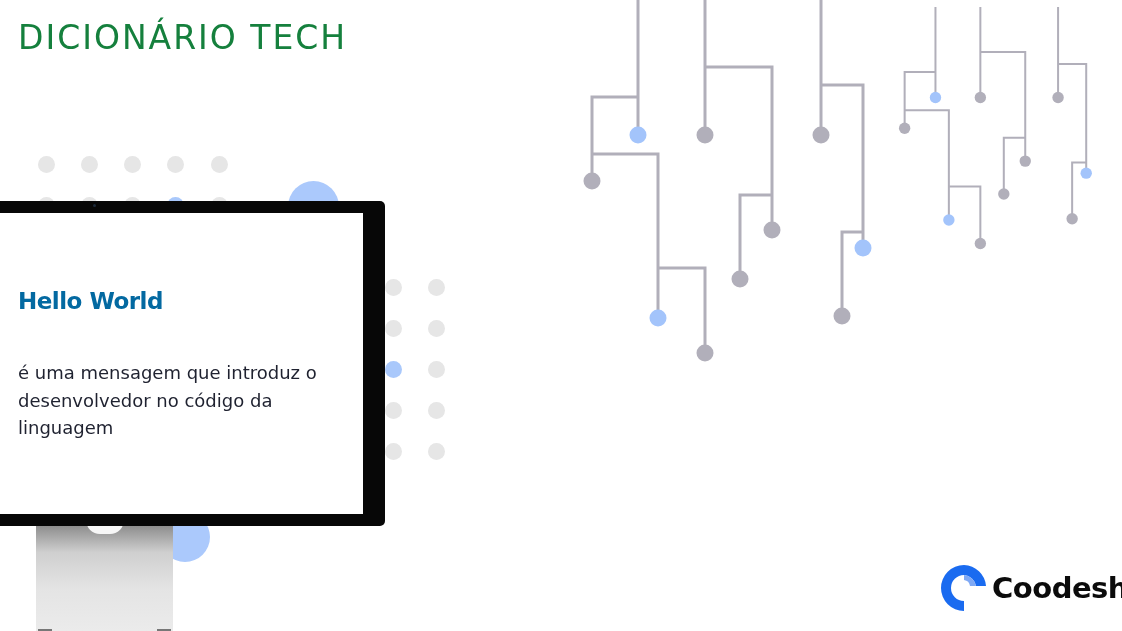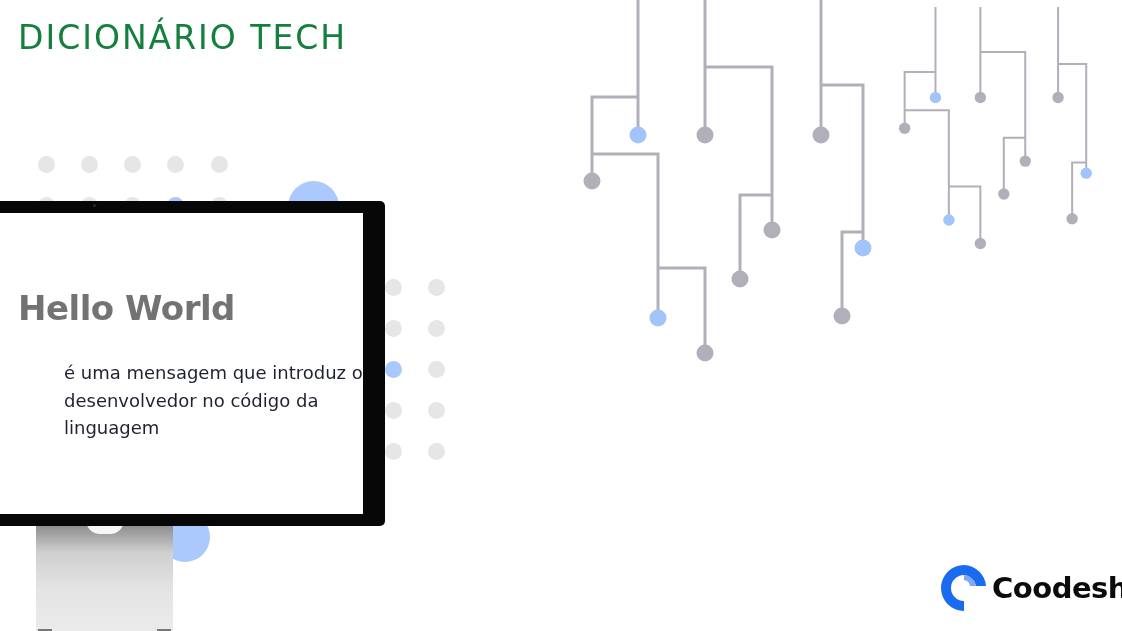--- a/index.html
+++ b/index.html
@@ -8,22 +8,22 @@
   .dots { position:absolute; }
   .dot { position:absolute; width:17px; height:17px; border-radius:50%; background:#e6e6e6; }
   .dot.blue { background:#a9c8fb; }
   .bigblob { position:absolute; border-radius:50%; background:#abc9fc; }
   .monitor { position:absolute; left:-10px; top:201px; width:395px; height:325px; background:#070707; border-radius:5px; }
   .screen { position:absolute; left:10px; top:12px; width:363px; height:301px; background:#fff; }
   .camera { position:absolute; left:103px; top:3px; width:3px; height:3px; border-radius:50%; background:#1d2a3a; }
   .stand { position:absolute; left:36px; top:526px; width:137px; height:105px; background:linear-gradient(#8e8e8e 0%, #cfcfcf 25%, #e4e4e4 60%, #ebebeb 100%); }
   .stand-hole { position:absolute; left:50px; top:-6px; width:38px; height:14px; border-radius:0 0 19px 19px; background:#f7f7f7; }
   .stand-foot { position:absolute; bottom:0; height:2px; width:14px; background:#777; }
-  .heading { position:absolute; left:18px; top:288px; font-size:34px; font-weight:700; color:#737373; font-family:"DejaVu Sans", sans-serif; letter-spacing:-0.5px; }
-  .desc { position:absolute; left:18px; top:359px; width:330px; font-size:18px; line-height:27.5px; color:#1f2230; font-family:"DejaVu Sans", sans-serif;margin-left:46px; }
+  .heading { position:absolute; left:18px; top:288px; font-size:23px; font-weight:700; color:#0369a1; font-family:"DejaVu Sans", sans-serif; letter-spacing:-0.5px; }
+  .desc { position:absolute; left:18px; top:359px; width:330px; font-size:18px; line-height:27.5px; color:#1f2230; font-family:"DejaVu Sans", sans-serif; }
   .circuit { position:absolute; left:0; top:0; }
   .logo { position:absolute; left:940px; top:563px; display:flex; align-items:center; }
   .logo-text { font-family:"DejaVu Sans", sans-serif; font-weight:700; font-size:29px; color:#0b0b0b; margin-left:6px; letter-spacing:-0.5px; }
 </style>
 </head>
 <body>
 
 <div class="title">DICIONÁRIO TECH</div>
 
 <div class="dots">

